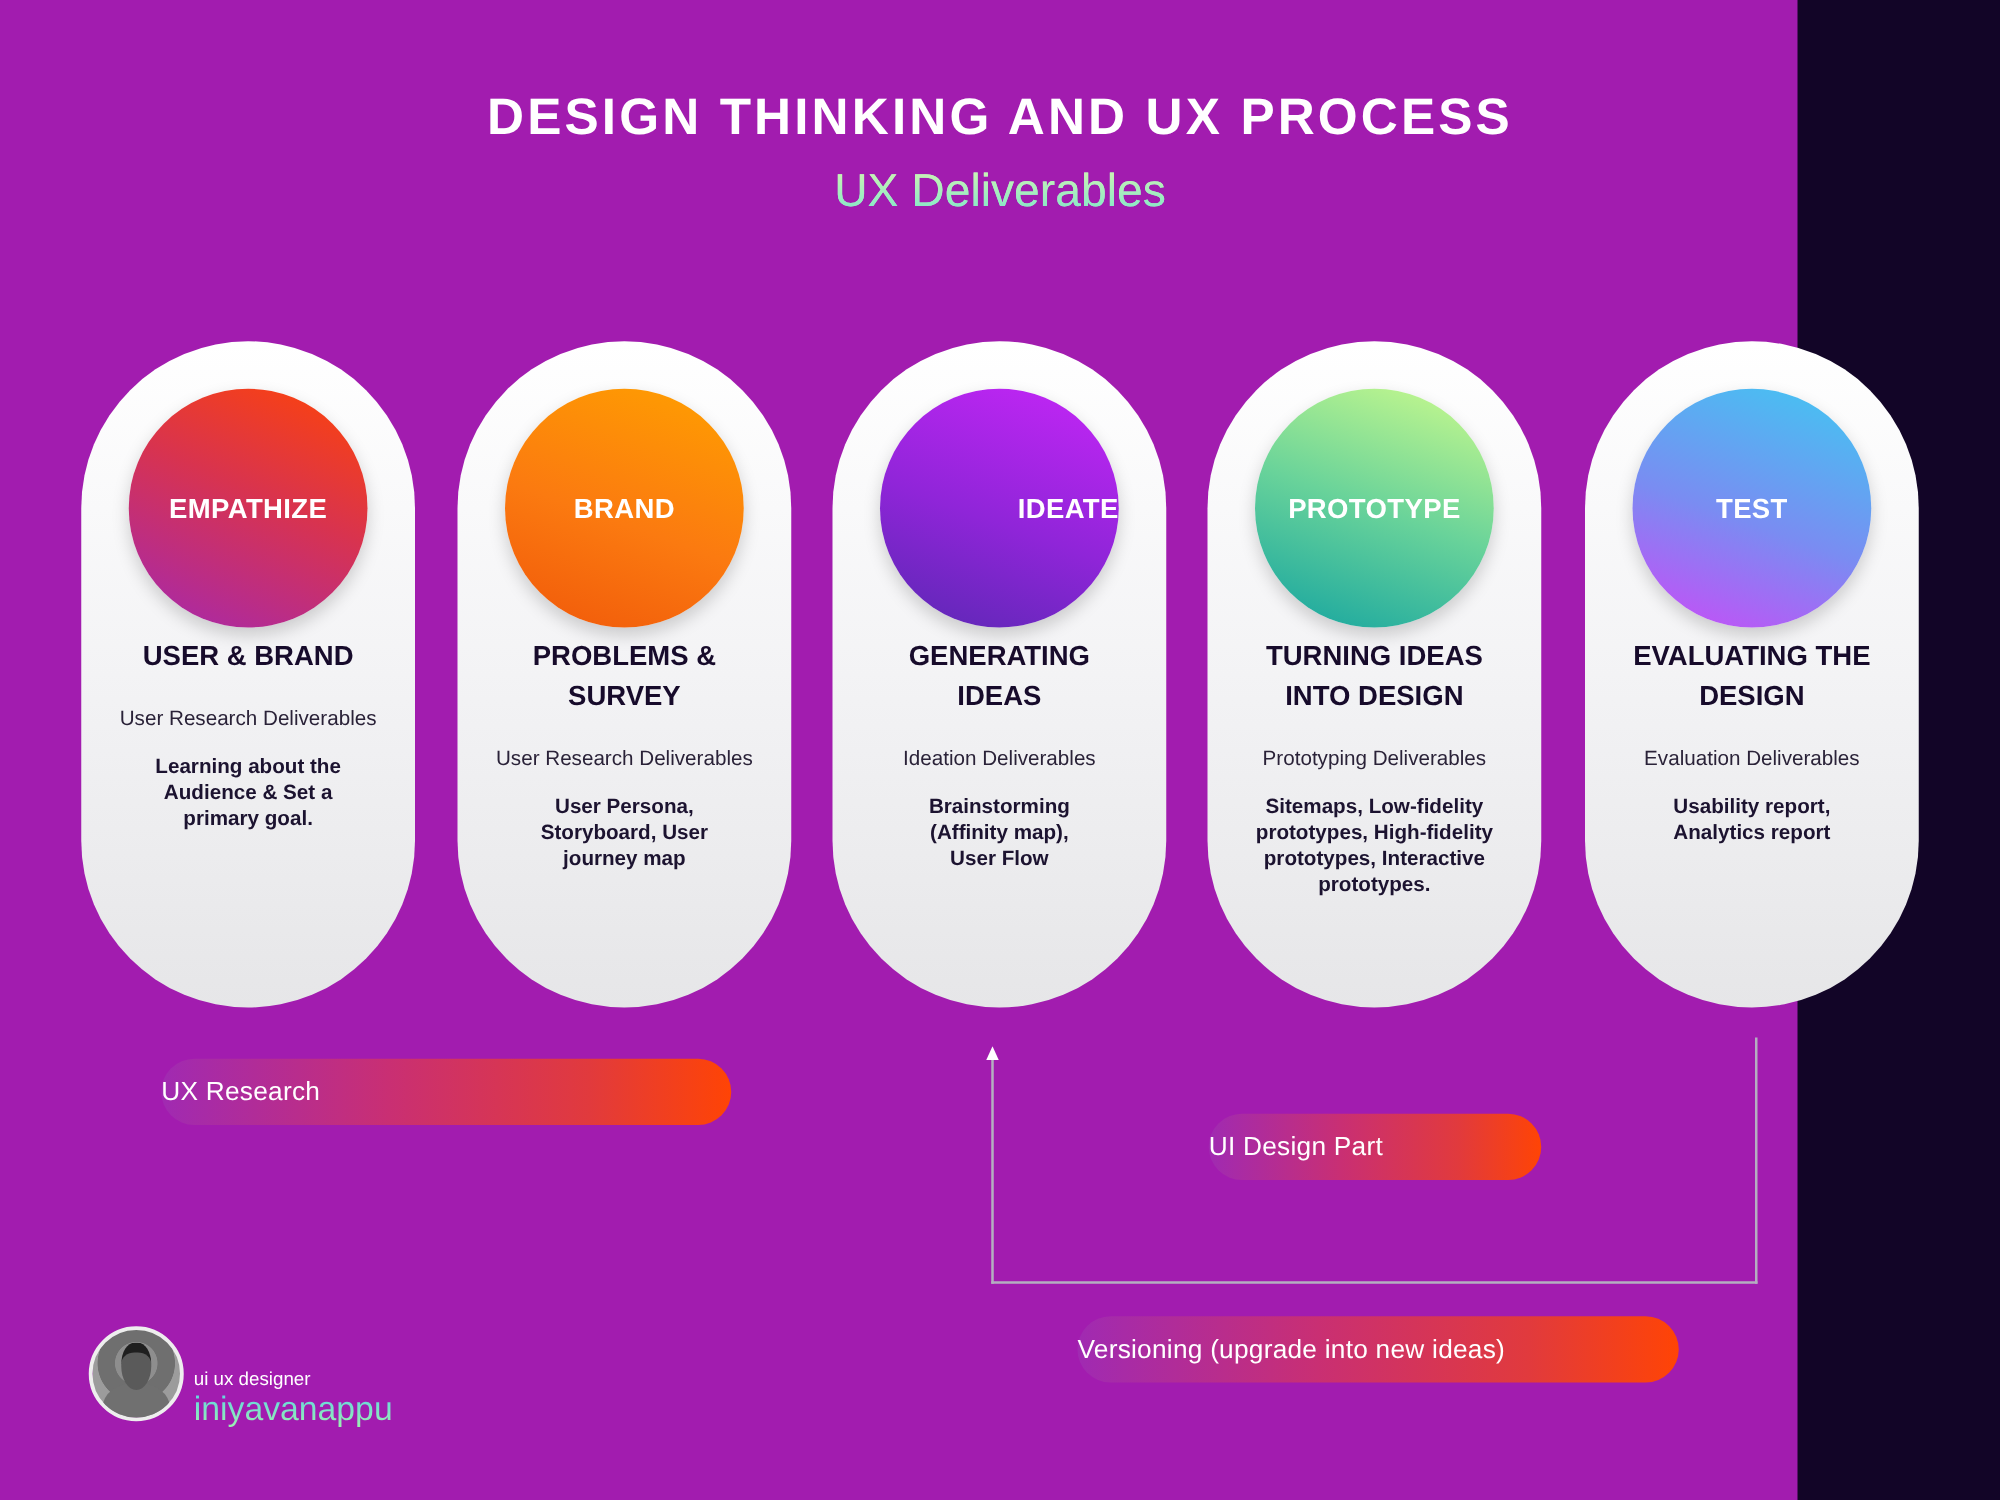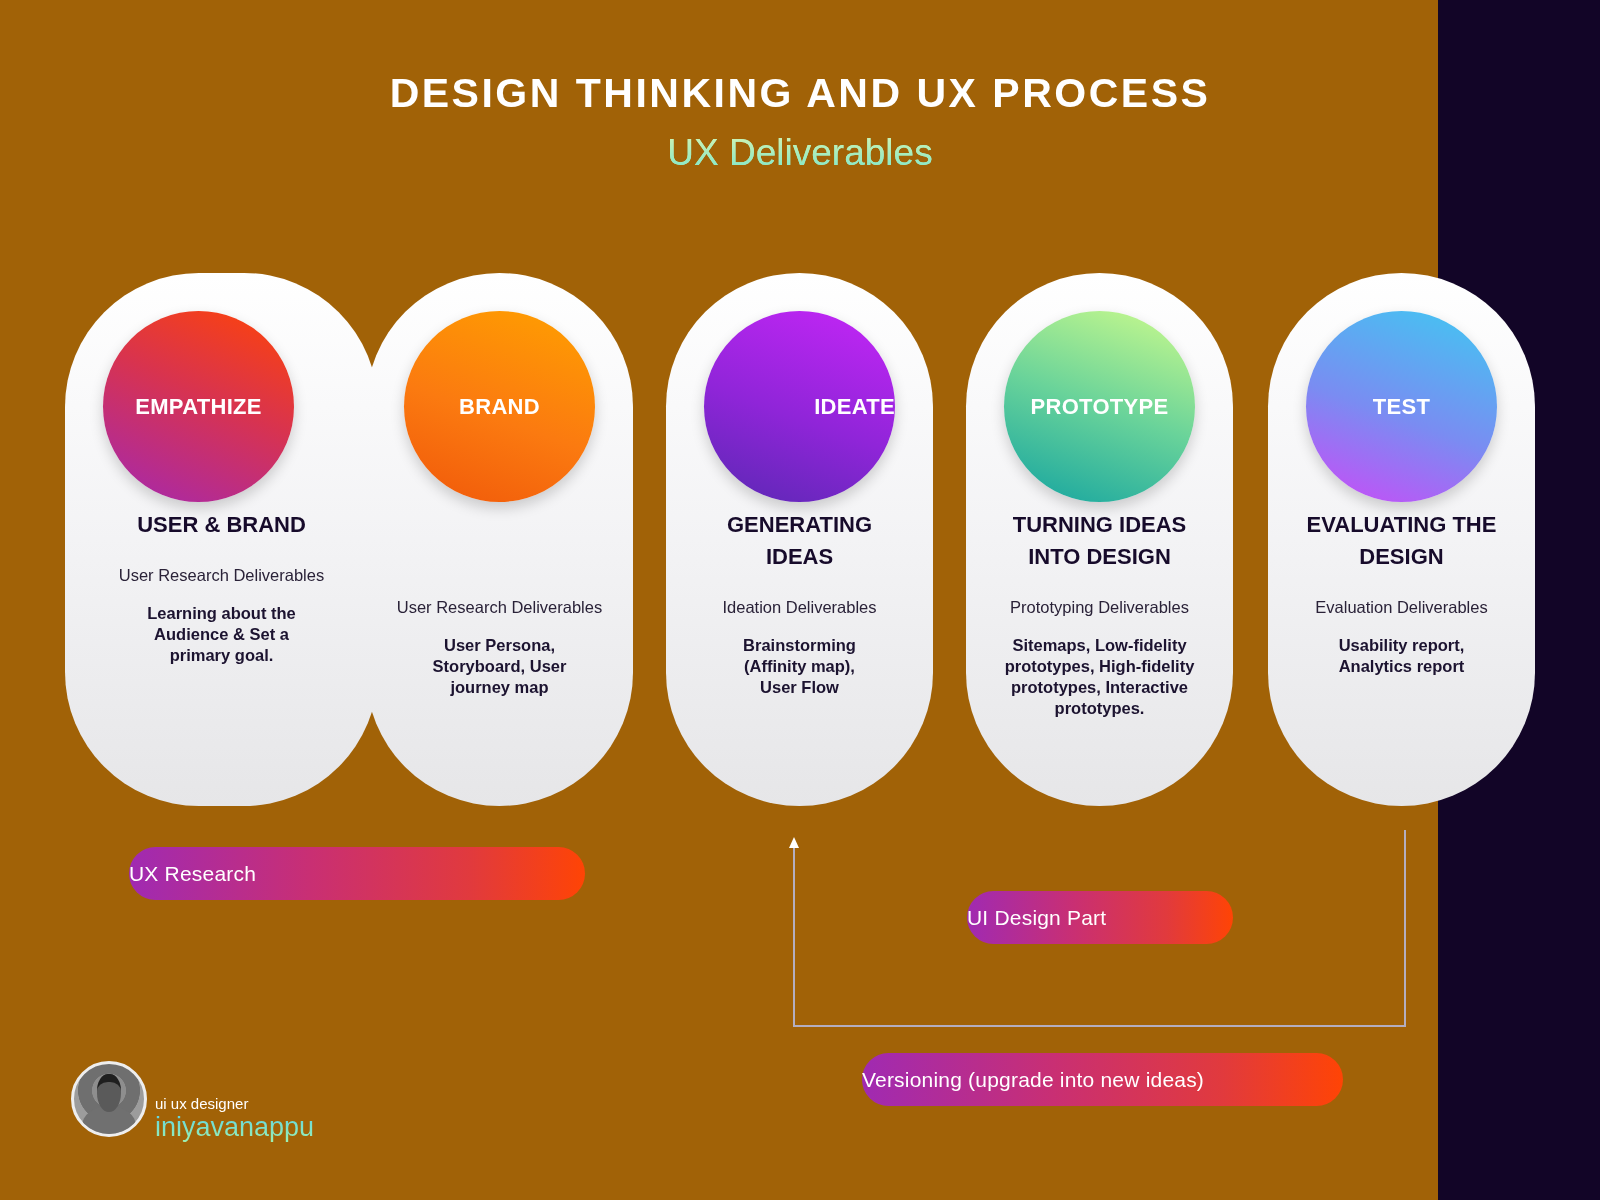--- a/index.html
+++ b/index.html
@@ -8,21 +8,21 @@
       width: 1600px;
       height: 1200px;
       background: #120527;
       overflow: hidden;
       font-family: "Liberation Sans", "DejaVu Sans", sans-serif;
     }
     .canvas {
       position: relative;
       width: 1438px;
       height: 1200px;
-      background: #a16207;
+      background: #a21caf;
     }
     .title {
       position: absolute;
       top: 70px;
       left: 0;
       width: 1600px;
       text-align: center;
       color: #ffffff;
       font-weight: 700;
       font-size: 41px;
@@ -194,33 +194,34 @@
     }
   </style>
 </head>
 <body>
 
 <div class="canvas">
 
   <div class="title">DESIGN THINKING AND UX PROCESS</div>
   <div class="subtitle"><span>UX Deliverables</span></div>
 
-  <div class="card one-line" style="left:65px;padding-left:46px;">
+  <div class="card one-line" style="left:65px;">
     <div class="circle c-empathize">
       <span>EMPATHIZE</span>
     </div>
     <div class="card-heading">USER &amp; BRAND</div>
     <div class="card-sub">User Research Deliverables</div>
     <div class="card-body" style="left:58px;right:58px;">Learning about the Audience &amp; Set a primary goal.</div>
   </div>
 
   <div class="card two-line" style="left:366px;">
     <div class="circle c-define">
       <span>BRAND</span>
     </div>
+    <div class="card-heading" style="left:60px;right:60px;">PROBLEMS &amp; SURVEY</div>
     <div class="card-sub">User Research Deliverables</div>
     <div class="card-body" style="left:52px;right:52px;">User Persona, Storyboard, User journey map</div>
   </div>
 
   <div class="card two-line" style="left:666px;">
     <div class="circle c-ideate">
       <span>IDEATE</span>
     </div>
     <div class="card-heading" style="left:40px;right:40px;">GENERATING IDEAS</div>
     <div class="card-sub">Ideation Deliverables</div>

